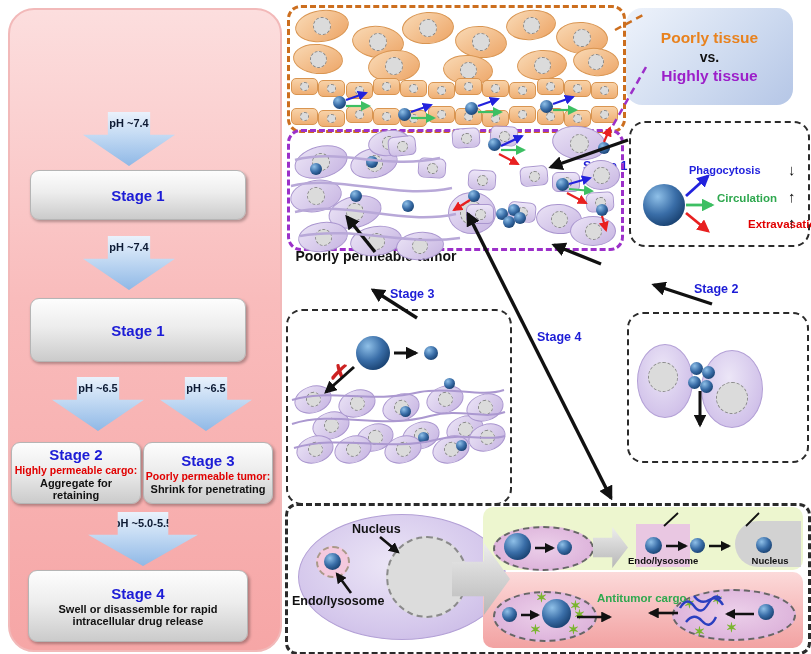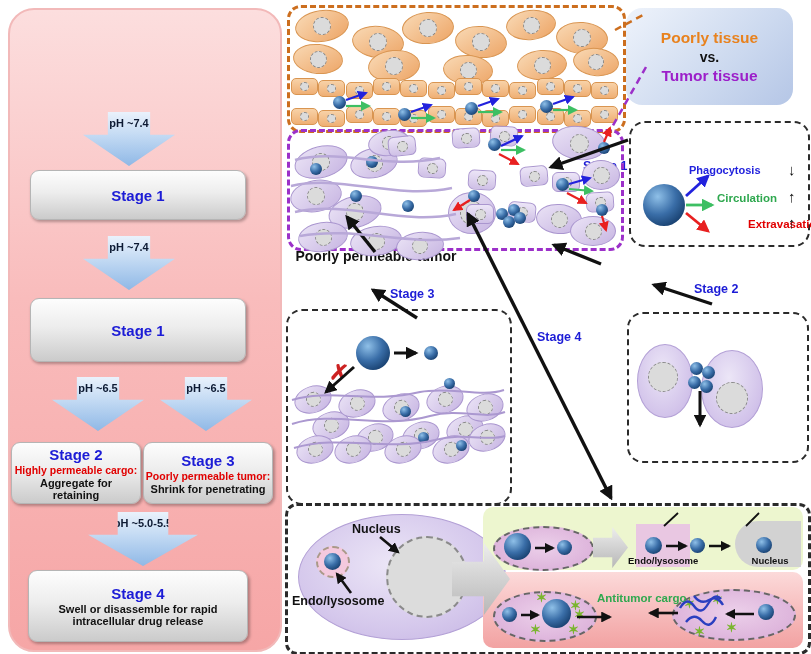--- a/index.html
+++ b/index.html
@@ -118,21 +118,21 @@
     <div class="stage-title">Stage 4</div>
     <div class="stage-body">Swell or disassemble for rapid intracellular drug release</div>
   </div>
 
   <div class="dash-box normal-box"></div>
   <div class="dash-box tumor-box"></div>
 
   <div class="vs-box">
     <div style="color:#e8821e;font-weight:bold;font-size:15.5px">Poorly tissue</div>
     <div style="color:#111;font-weight:bold;font-size:14px">vs.</div>
-    <div style="color:#9c1fc9;font-weight:bold;font-size:15.5px">Tumor tissue</div>
+    <div style="color:#9c1fc9;font-weight:bold;font-size:15.5px">Highly tissue</div>
   </div>
 
   <div class="white-box" style="left:629px;top:121px;width:177px;height:122px"></div>
   <div class="t red-title" style="left:633px;top:127px;width:169px;font-size:13px">Size-dependent tumor</div>
   <div class="t red-title" style="left:633px;top:142px;width:169px;font-size:13px">vascular leakage (EPR)</div>
   <div class="dec np" style="left:643px;top:184px;width:42px;height:42px"></div>
   <div class="t" style="left:689px;top:164px;color:#2222dd;font-size:11px;z-index:6">Phagocytosis</div>
   <div class="trend" style="left:788px;top:161px">↓</div>
   <div class="t" style="left:717px;top:192px;color:#2fa84f;font-size:11.5px;z-index:6">Circulation</div>
   <div class="trend" style="left:788px;top:188px">↑</div>

